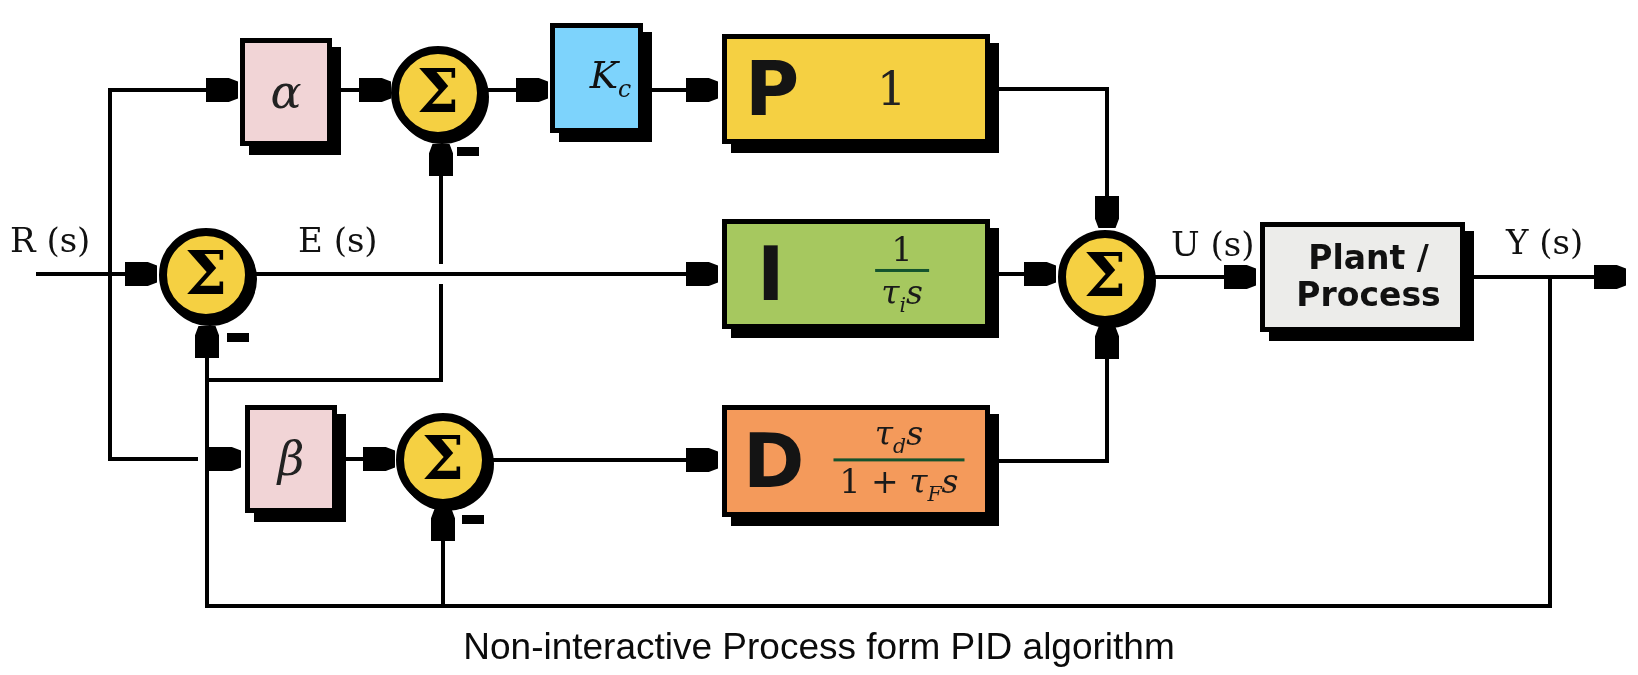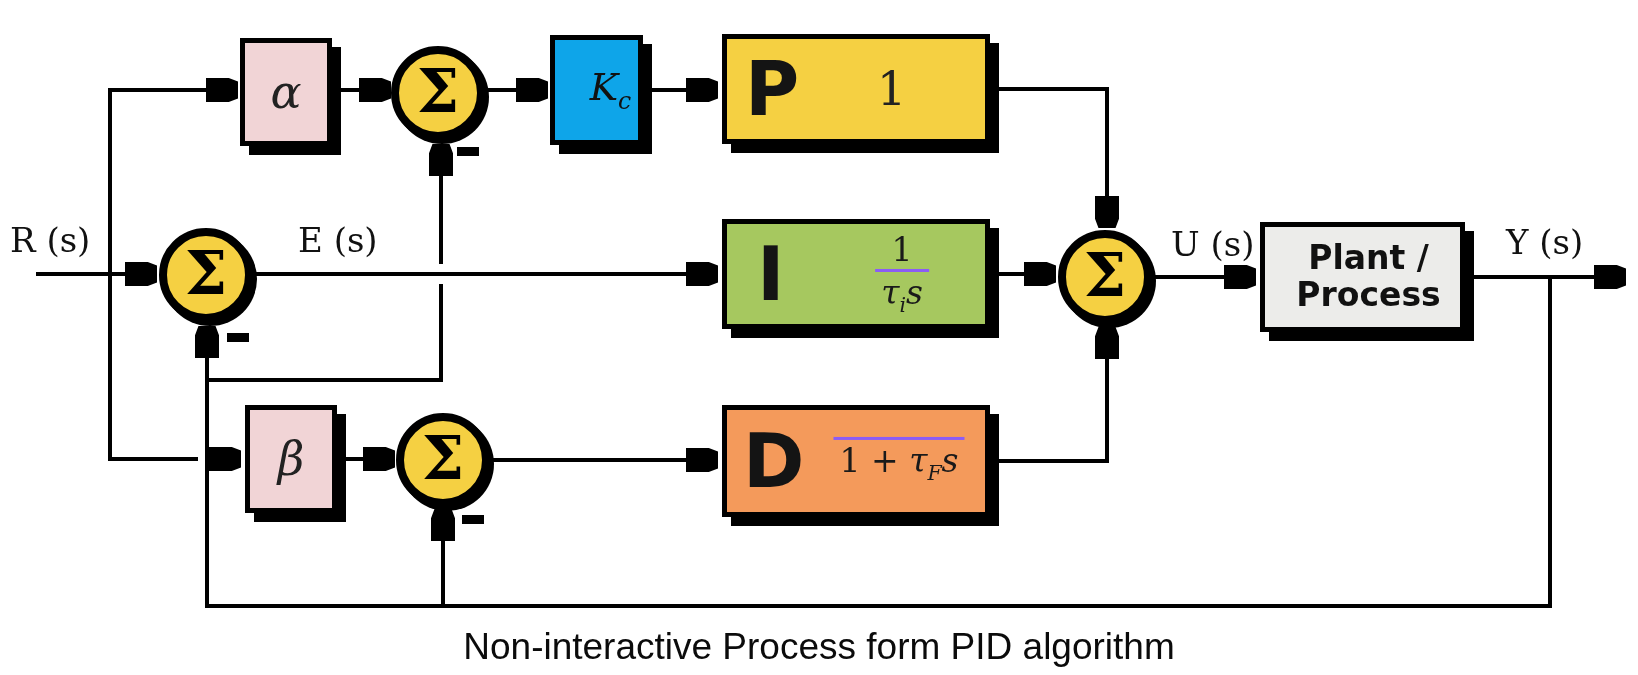--- a/index.html
+++ b/index.html
@@ -42,21 +42,21 @@
   .p-one{
     position:absolute; left:150px; top:50%; transform:translateY(-50%);
     font-size:46px; color:#222;
   }
   .frac{
     position:absolute; top:50%; transform:translate(-50%,-50%);
     text-align:center; font-size:33px; line-height:1.15; color:#1a1a1a;
     white-space:nowrap;
   }
   .frac .num{display:block; padding:0 6px;}
-  .frac .den{display:block; border-top:3px solid #8b5cf6; padding:2px 6px 0 6px;}
+  .frac .den{display:block; border-top:3px solid #14532d; padding:2px 6px 0 6px;}
   .frac .it{font-style:italic;}
   .frac sub{font-size:0.62em; font-style:italic;}
   .plant-text{
     font-family:"DejaVu Sans", sans-serif; font-weight:bold;
     font-size:33px; line-height:1.12; color:#111;
     width:100%; padding-left:12px; box-sizing:border-box; text-align:center;
   }
   .caption{
     position:absolute; left:0; right:0; top:626px; text-align:center;
     font-family:"Liberation Sans", sans-serif; font-size:37px; color:#0b0b0b;
@@ -114,40 +114,41 @@
   <div class="sum" style="left: 1058px; top: 230px; background: rgb(245, 208, 66);">
     <span class="sigma">Σ</span>
   </div>
 
   <div class="block" style="left: 240px; top: 38px; width: 92px; height: 108px; background: rgb(241, 212, 214);">
     <span class="greek">α</span>
   </div>
   <div class="block" style="left: 245px; top: 405px; width: 92px; height: 108px; background: rgb(241, 212, 214);">
     <span class="greek">β</span>
   </div>
-  <div class="block" style="left: 550px; top: 35px; width: 93px; height: 110px; background: #0ea5e9; padding-left: 28px;">
+  <div class="block" style="left: 550px; top: 23px; width: 93px; height: 110px; background: #7dd3fc; padding-left: 28px;">
     <span class="kc-label"><span>K</span><sub>c</sub></span>
   </div>
 
   <div class="block" style="left: 722px; top: 34px; width: 268px; height: 110px; background: rgb(245, 208, 66);">
     <span class="big-letter">P</span>
     <span class="p-one">1</span>
   </div>
 
   <div class="block" style="left: 722px; top: 219px; width: 268px; height: 110px; background: rgb(166, 200, 95);">
     <span class="big-letter" style="left:30px;">I</span>
     <span class="frac" style="left:175px;">
       <span class="num">1</span>
       <span class="den"><span class="it">τ</span><sub>i</sub><span class="it">s</span></span>
     </span>
   </div>
 
   <div class="block" style="left: 722px; top: 405px; width: 268px; height: 112px; background: rgb(244, 154, 91);">
     <span class="big-letter" style="left:16px;">D</span>
     <span class="frac" style="left:172px;">
+      <span class="num"><span class="it">τ</span><sub>d</sub><span class="it">s</span></span>
       <span class="den"><span>1 + </span><span class="it">τ</span><sub>F</sub><span class="it">s</span></span>
     </span>
   </div>
 
   <div class="block" style="left: 1260px; top: 222px; width: 205px; height: 110px; background: rgb(236, 236, 234);">
     <div class="plant-text">
       <div>Plant /</div>
       <div>Process</div>
     </div>
   </div>

